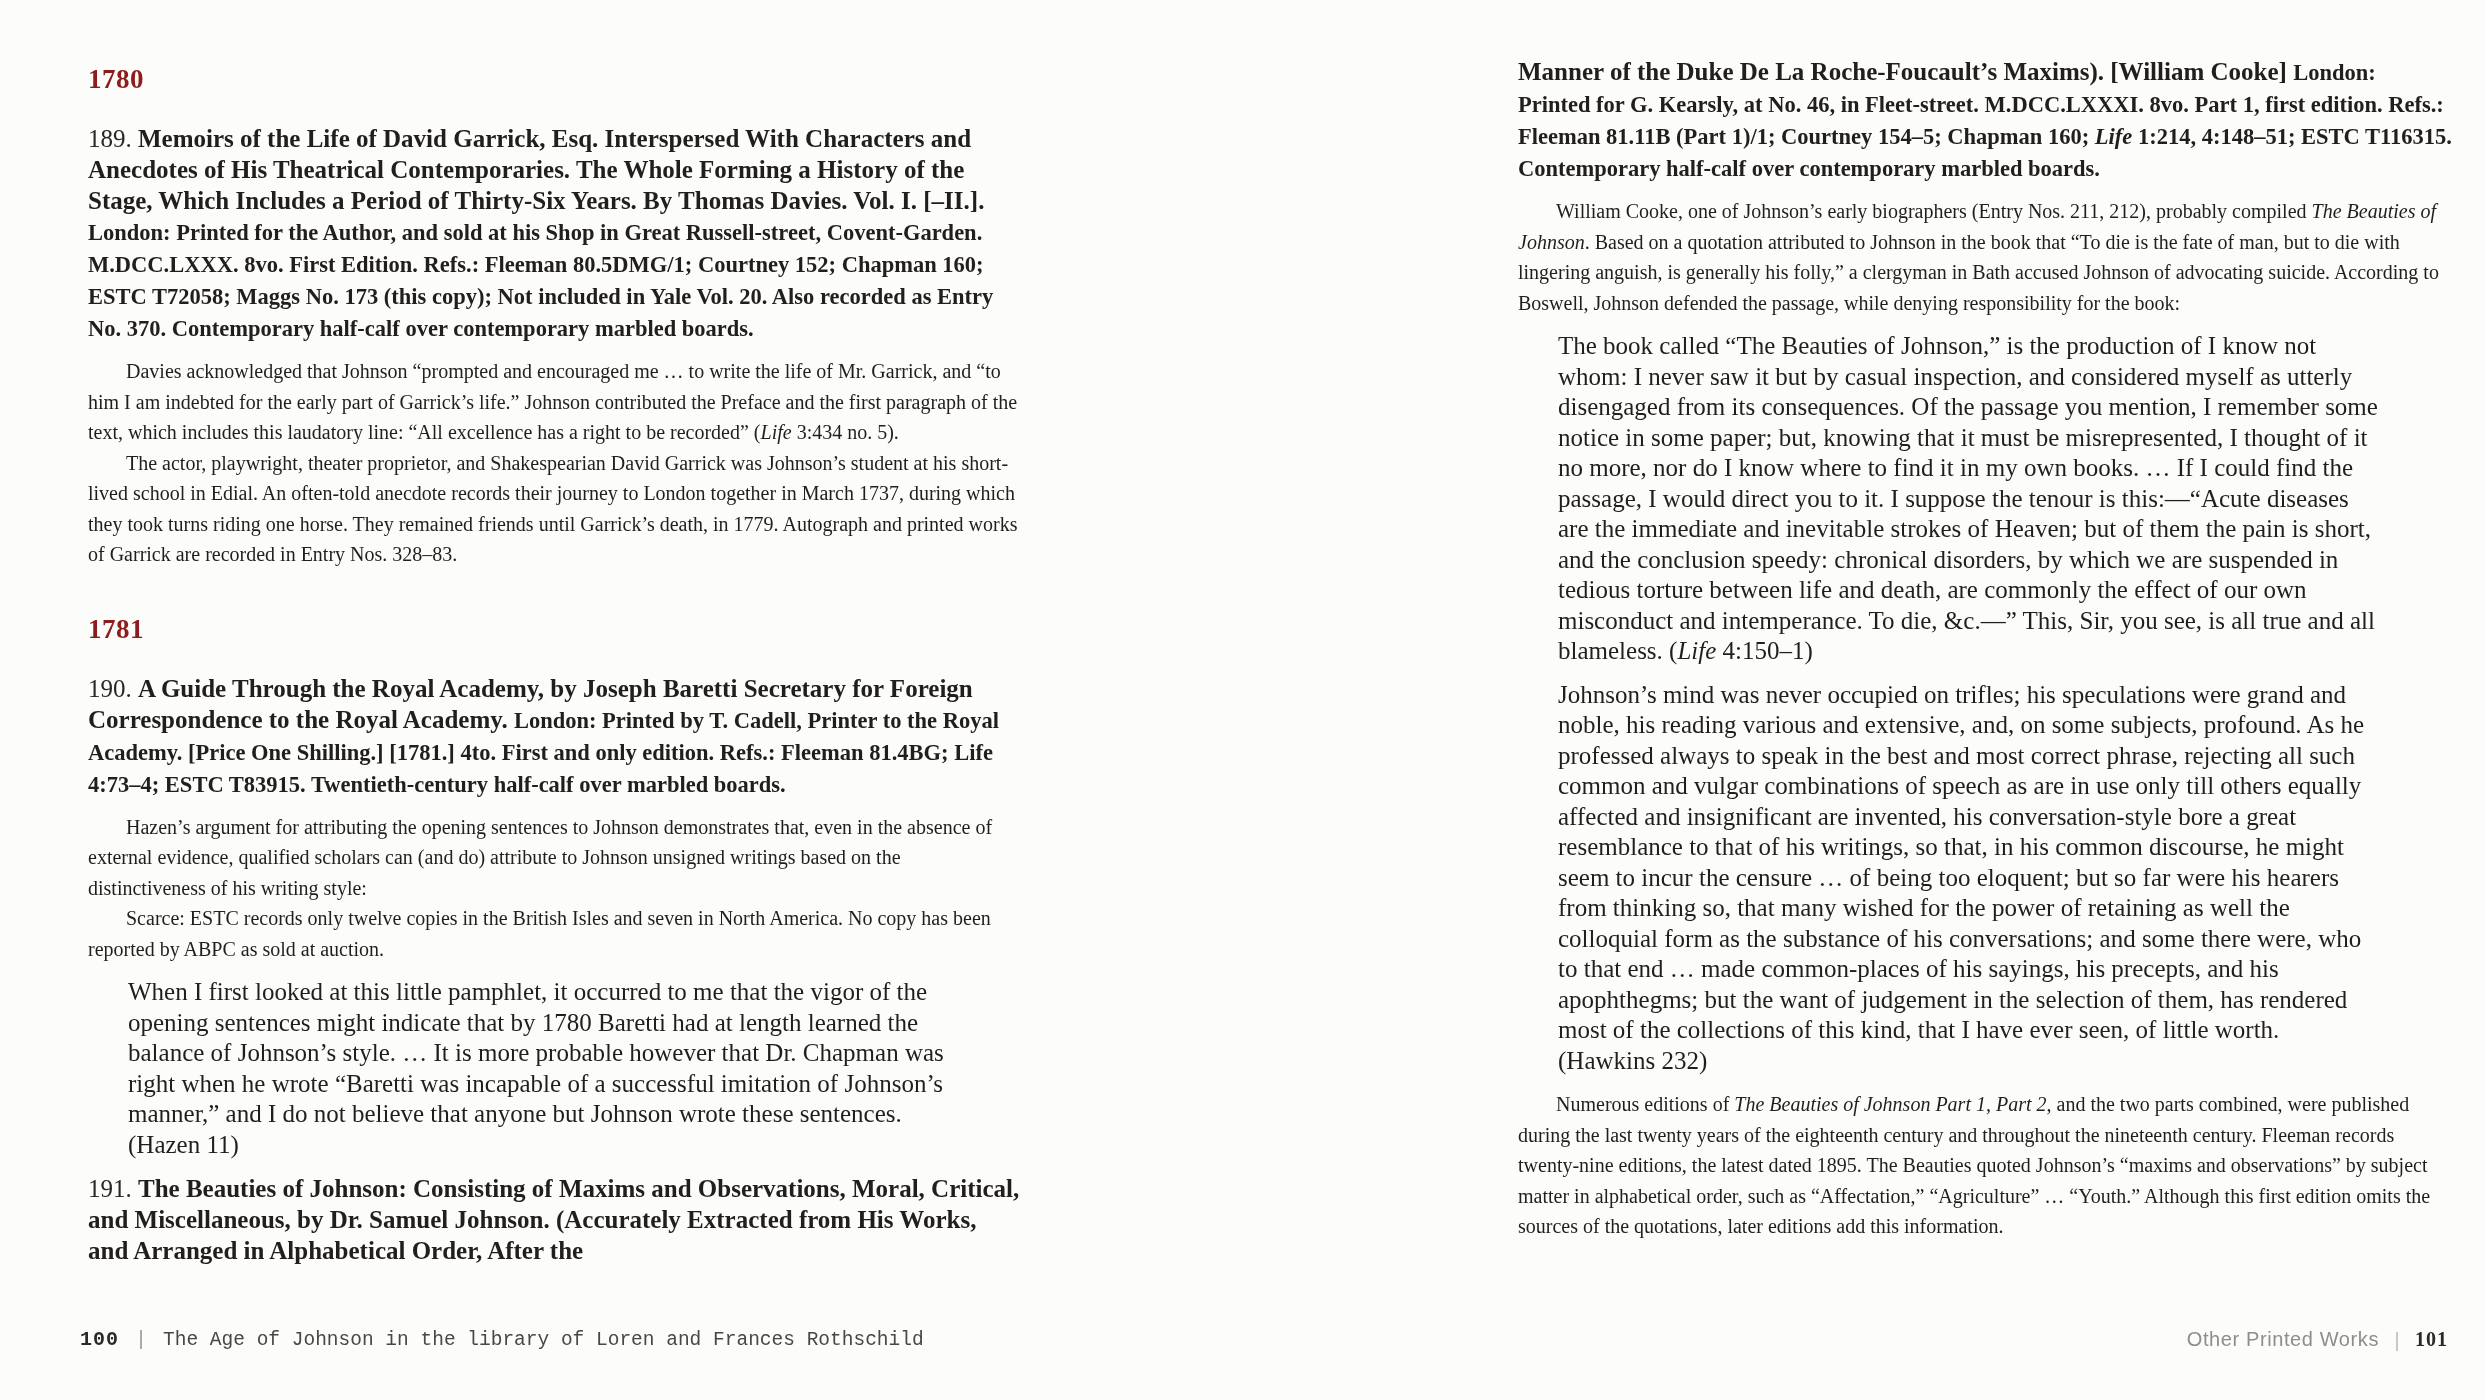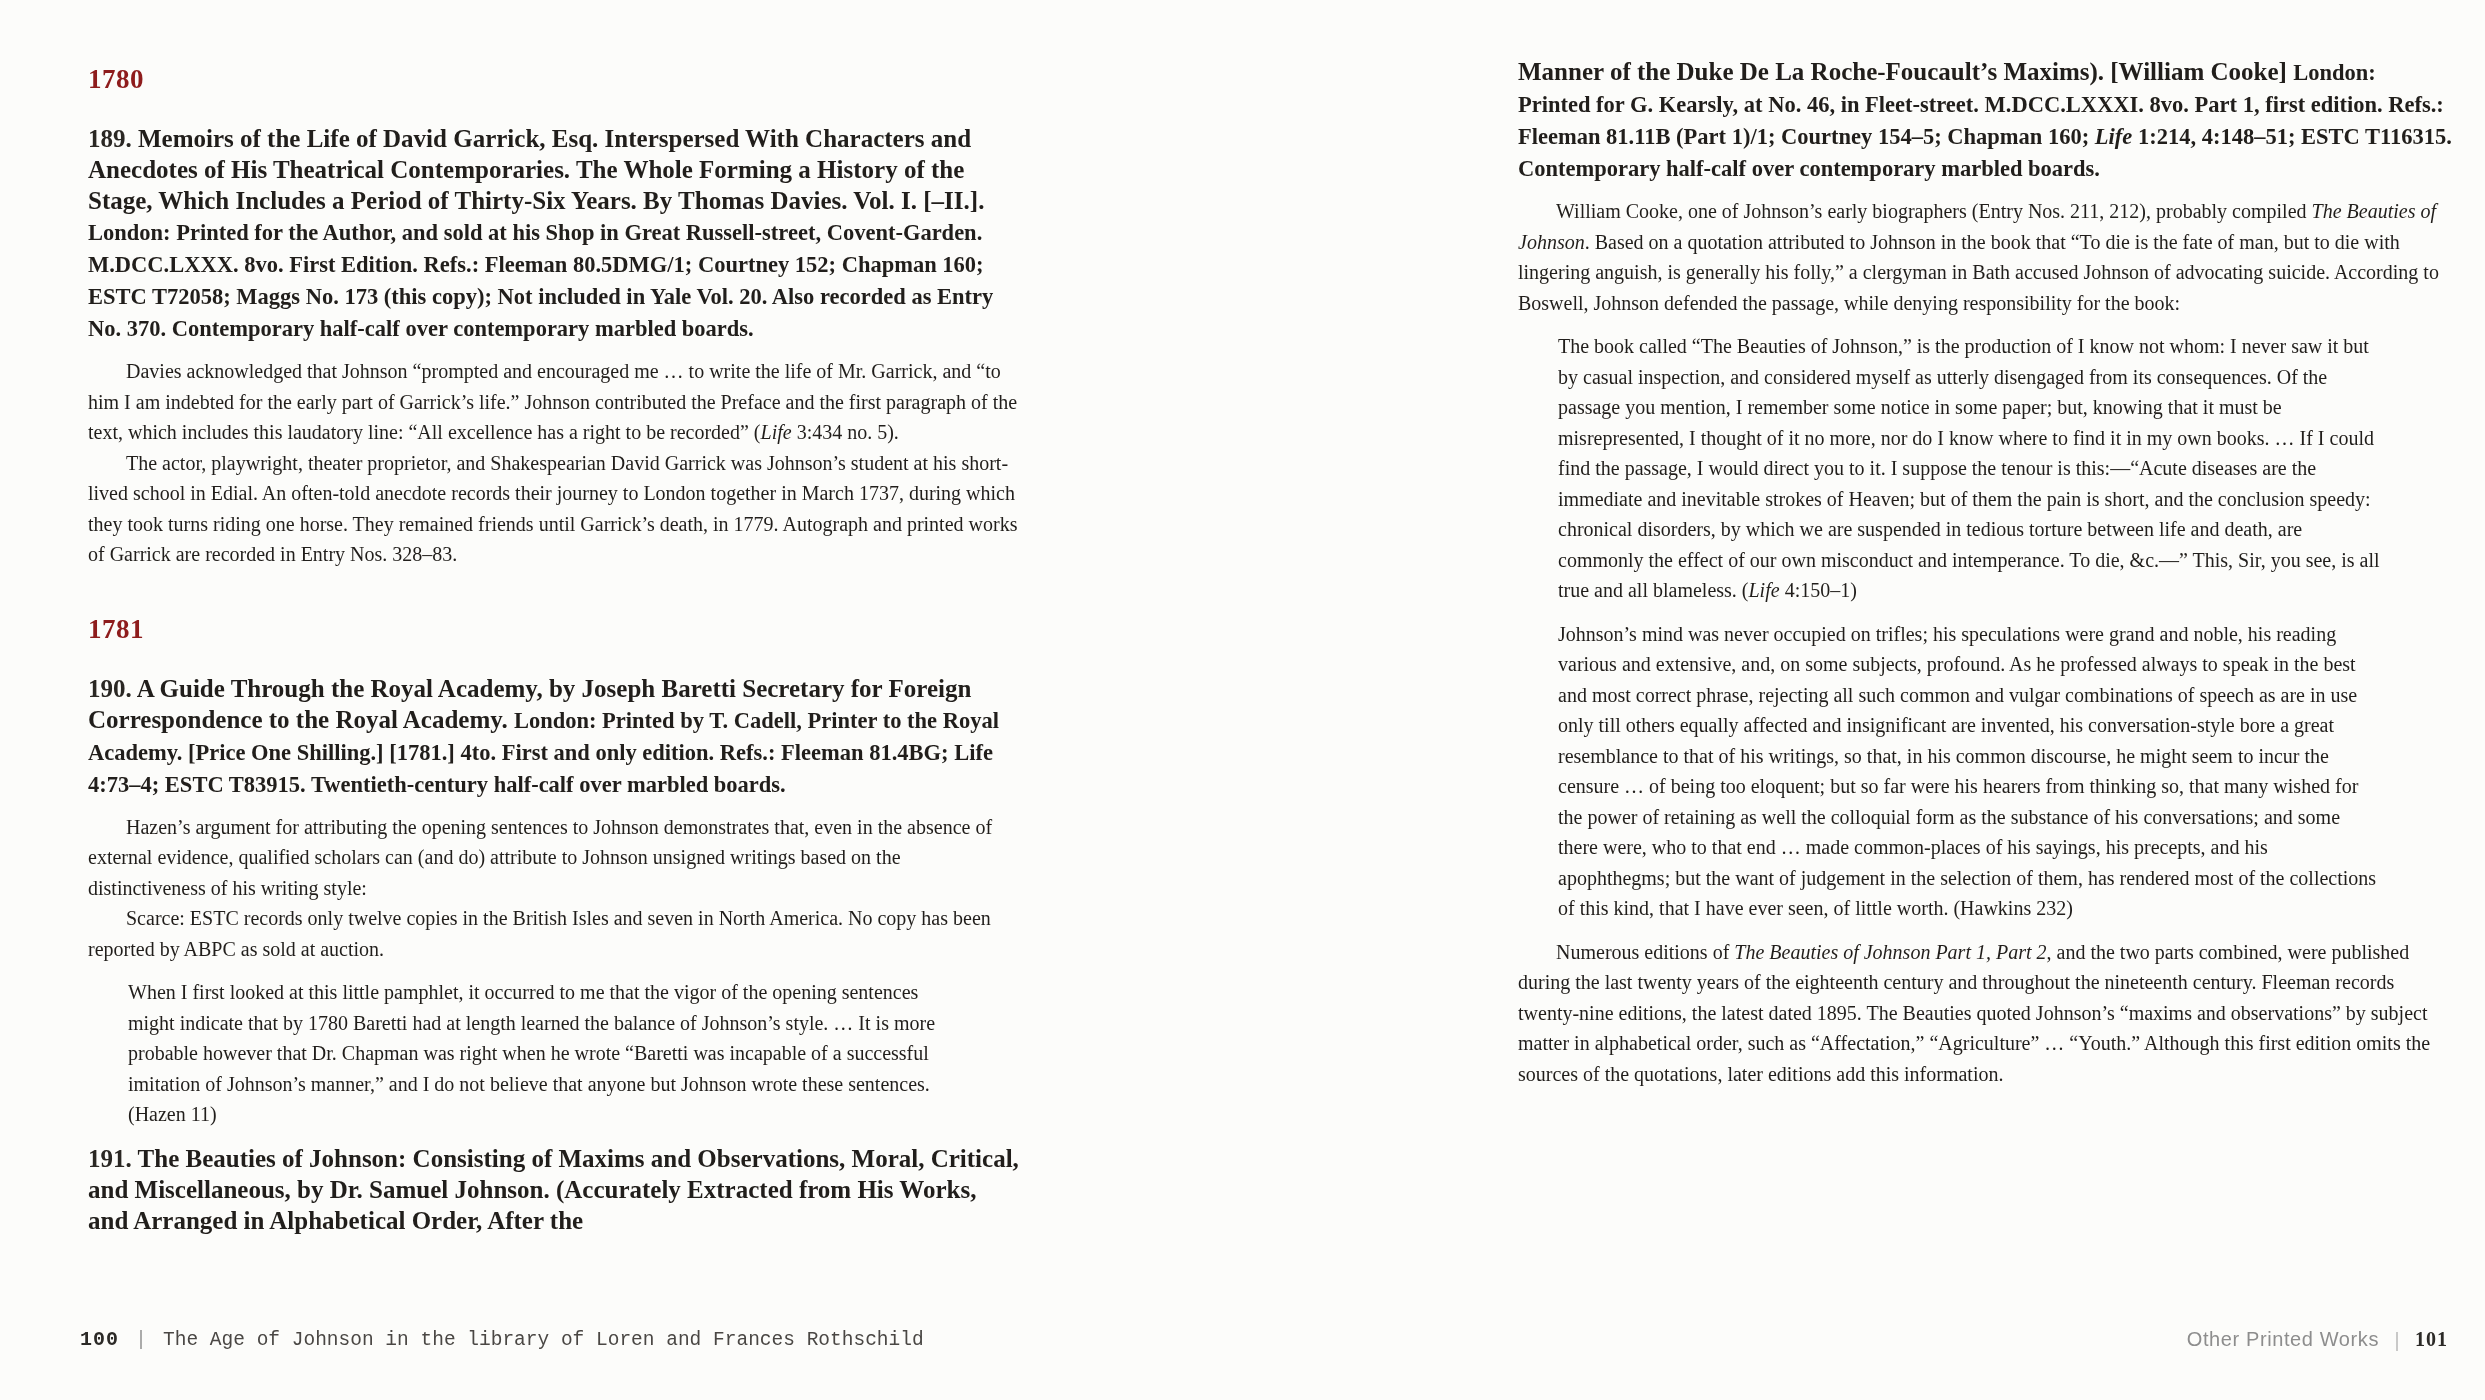--- a/index.html
+++ b/index.html
@@ -16,29 +16,29 @@
   .year-heading{
     font-size:27px;font-weight:bold;color:#8e1c1c;
     margin:0 0 28px 0;letter-spacing:.5px;
   }
   .year-heading.second{margin-top:44px;}
 
   .entry-head{
     font-size:25px;line-height:31px;font-weight:bold;
     margin:0 0 12px 0;text-align:left;
   }
-  .entry-head .seg-num{font-weight:700;color:#2a2723;}
+  .entry-head .seg-num{font-weight:400;color:#2a2723;}
   .entry-head .seg-ref{font-size:22.5px;}
 
   .para{
     font-size:20px;line-height:30.5px;margin:0;
     text-indent:38px;text-align:left;
   }
   .quote{
-    font-size:20px;line-height:30.5px;
+    font-size:25px;line-height:30.5px;
     margin:13px 72px 13px 40px;text-align:left;
   }
   .seg-it{font-style:italic;}
 
   .footer{position:absolute;top:1328px;font-size:20px;white-space:nowrap;}
   .footer-left{left:80px;font-family:Liberation Mono, monospace;}
   .footer-right{right:37px;text-align:left;}
   .footer .page-num{font-weight:bold;color:#2c2a27;letter-spacing:1px;}
   .footer .sep{color:#9a9a9a;margin:0 16px;font-weight:normal;}
   .footer .book-title{color:#4a4744;font-size:19.5px;}

